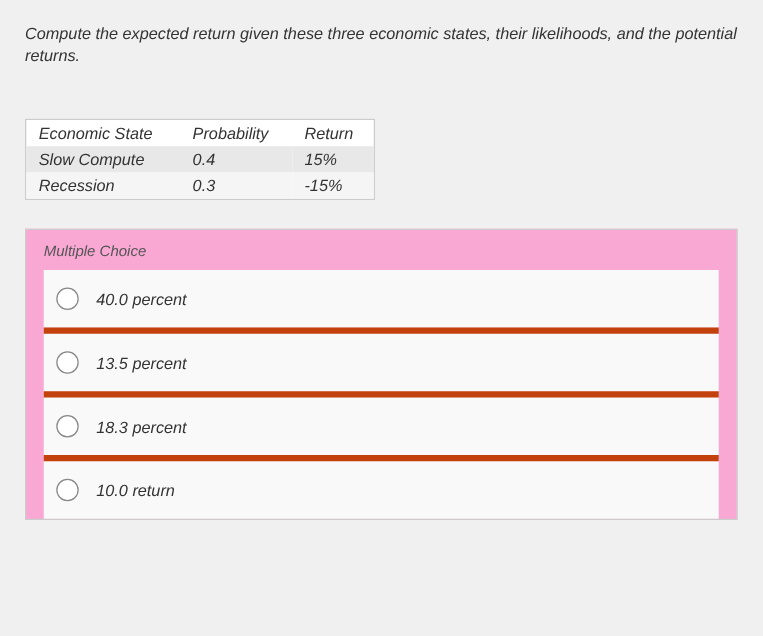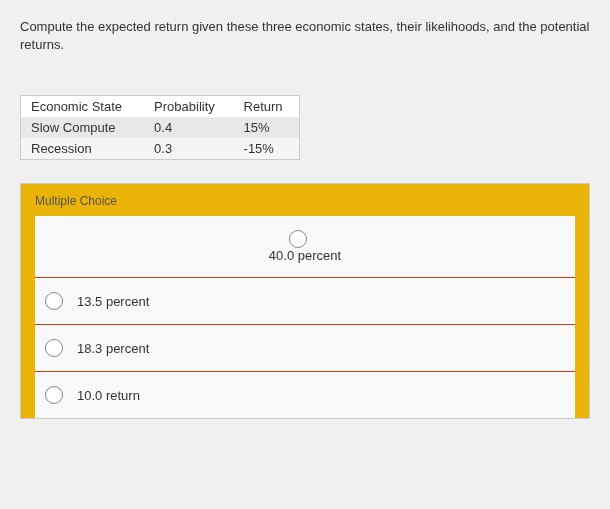--- a/index.html
+++ b/index.html
@@ -12,20 +12,21 @@
       width: 610px;
       min-height: 509px;
       background-color: #f0f0f0;
       font-family: Arial, sans-serif;
       font-size: 13px;
       color: #333;
     }
 
     .page-container {
       padding: 18px 20px;
+      font-style: italic;
     }
 
     .question-text {
       font-size: 13px;
       color: #333;
       margin-bottom: 14px;
       line-height: 1.4;
     }
 
     .table-container {
@@ -62,43 +63,42 @@
 
     .data-table tbody tr:nth-child(odd) {
       background-color: #e8e8e8;
     }
 
     .data-table tbody tr:nth-child(even) {
       background-color: #f5f5f5;
     }
 
     .multiple-choice-section {
-      background-color: #eab308;
+      background-color: #f9a8d4;
       border: 1px solid #ccc;
       padding: 10px 14px 0 14px;
     }
 
     .multiple-choice-label {
       font-size: 12px;
       color: #555;
       margin-bottom: 8px;
     }
 
     .choice-item {
       display: flex;
       align-items: center;
       padding: 14px 10px;
-      border-top: 1px solid #c2410c;
+      border-top: 5px solid #c2410c;
       cursor: pointer;
       background-color: #f9f9f9;
     }
 
     .choice-item:first-child {
       border-top: none;
-      flex-direction: column;
     }
 
     .choice-radio {
       width: 18px;
       height: 18px;
       border-radius: 50%;
       border: 1.5px solid #888;
       margin-right: 14px;
       background-color: #fff;
       flex-shrink: 0;

